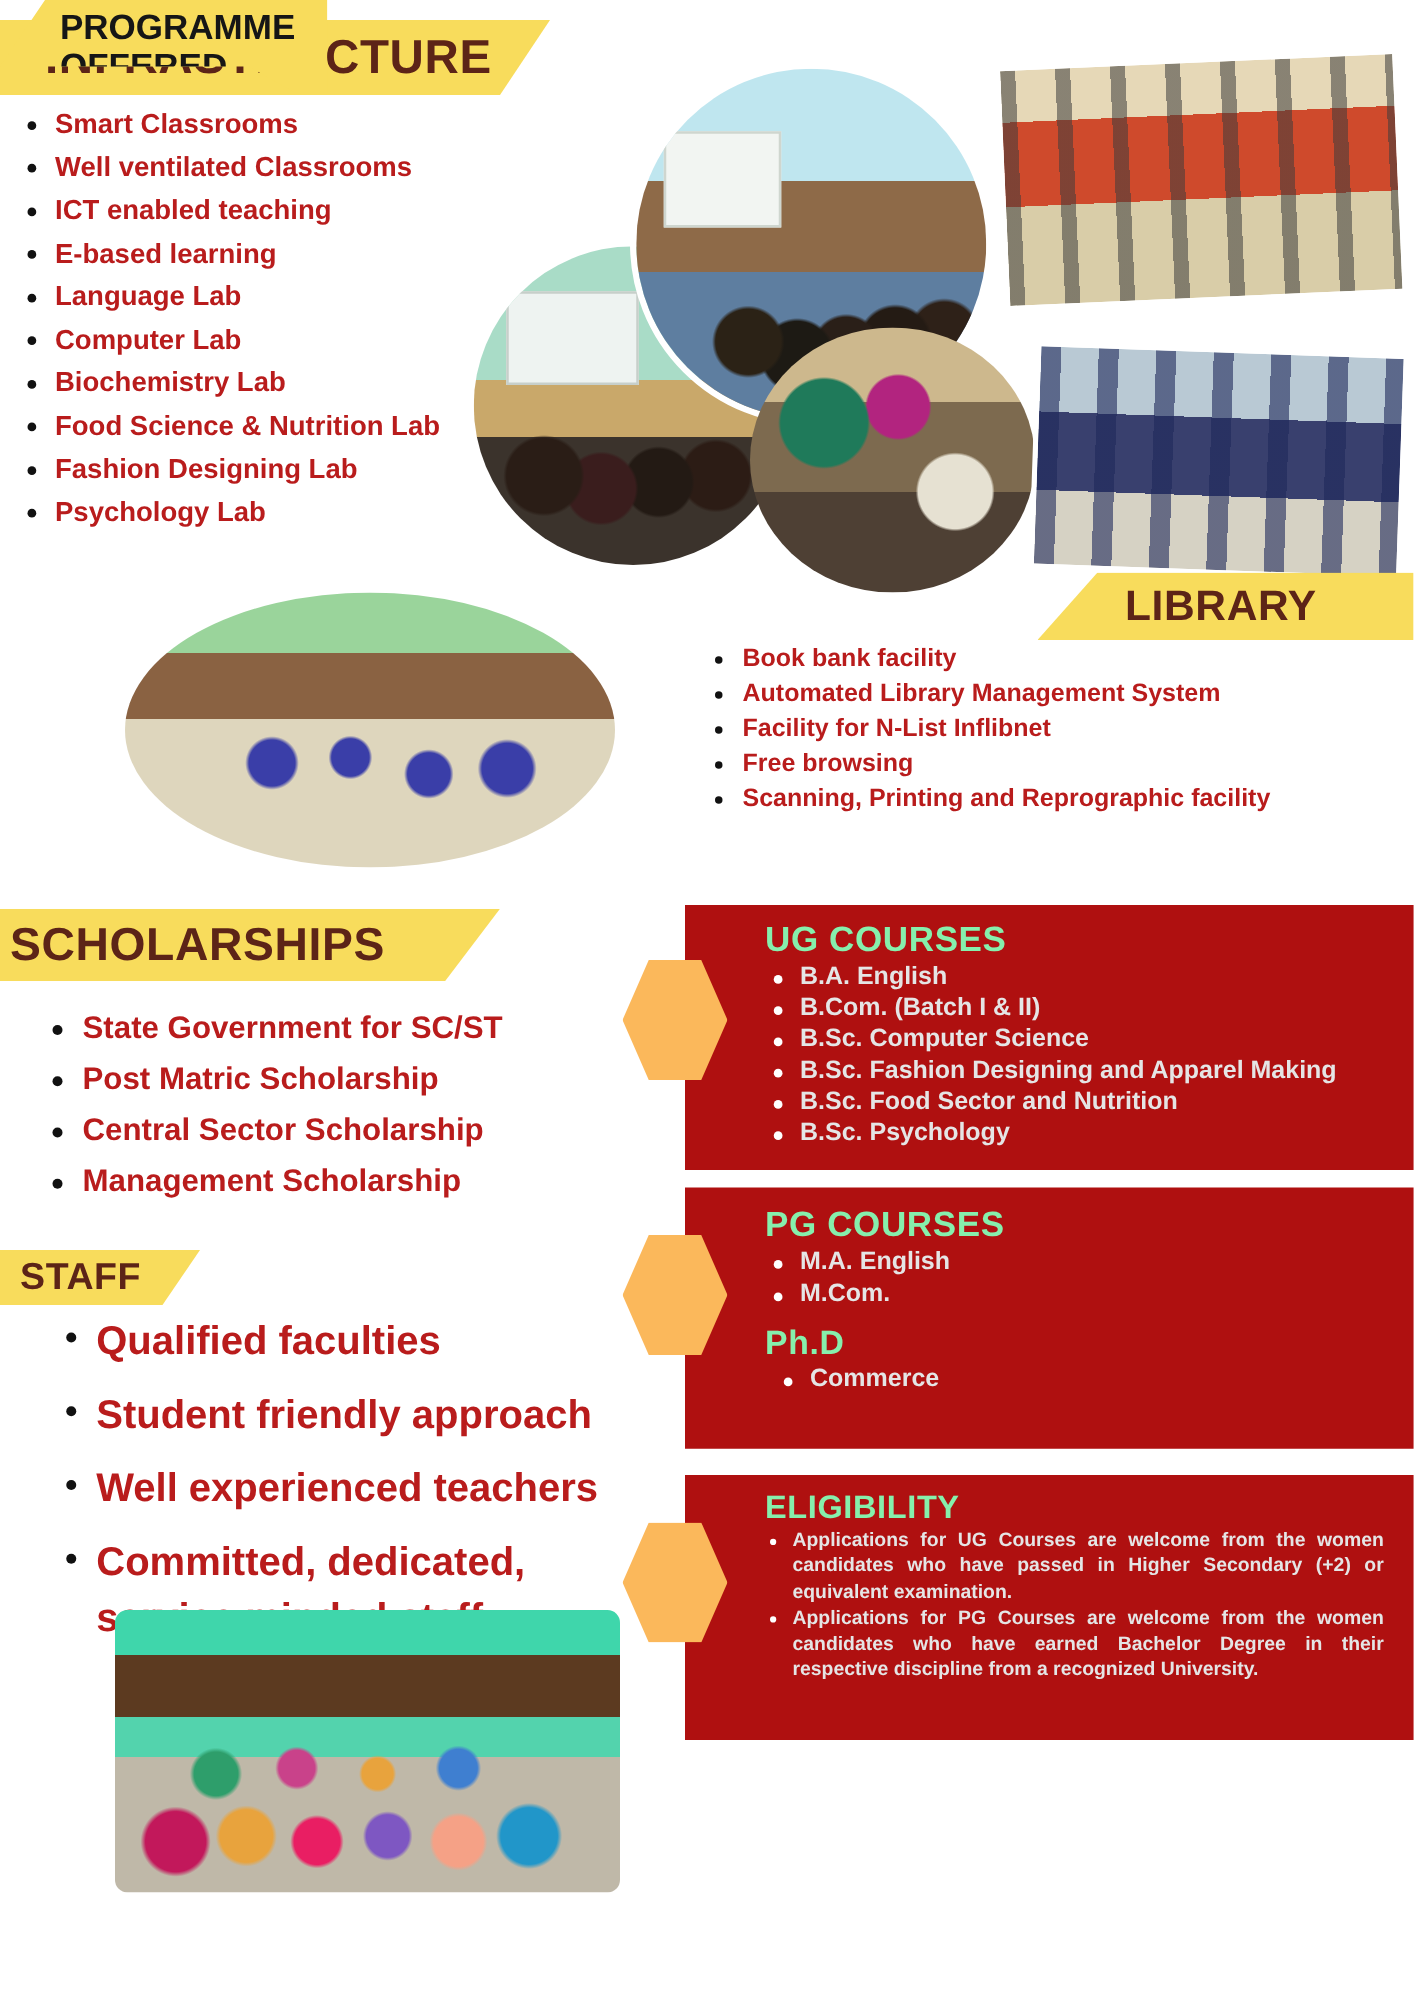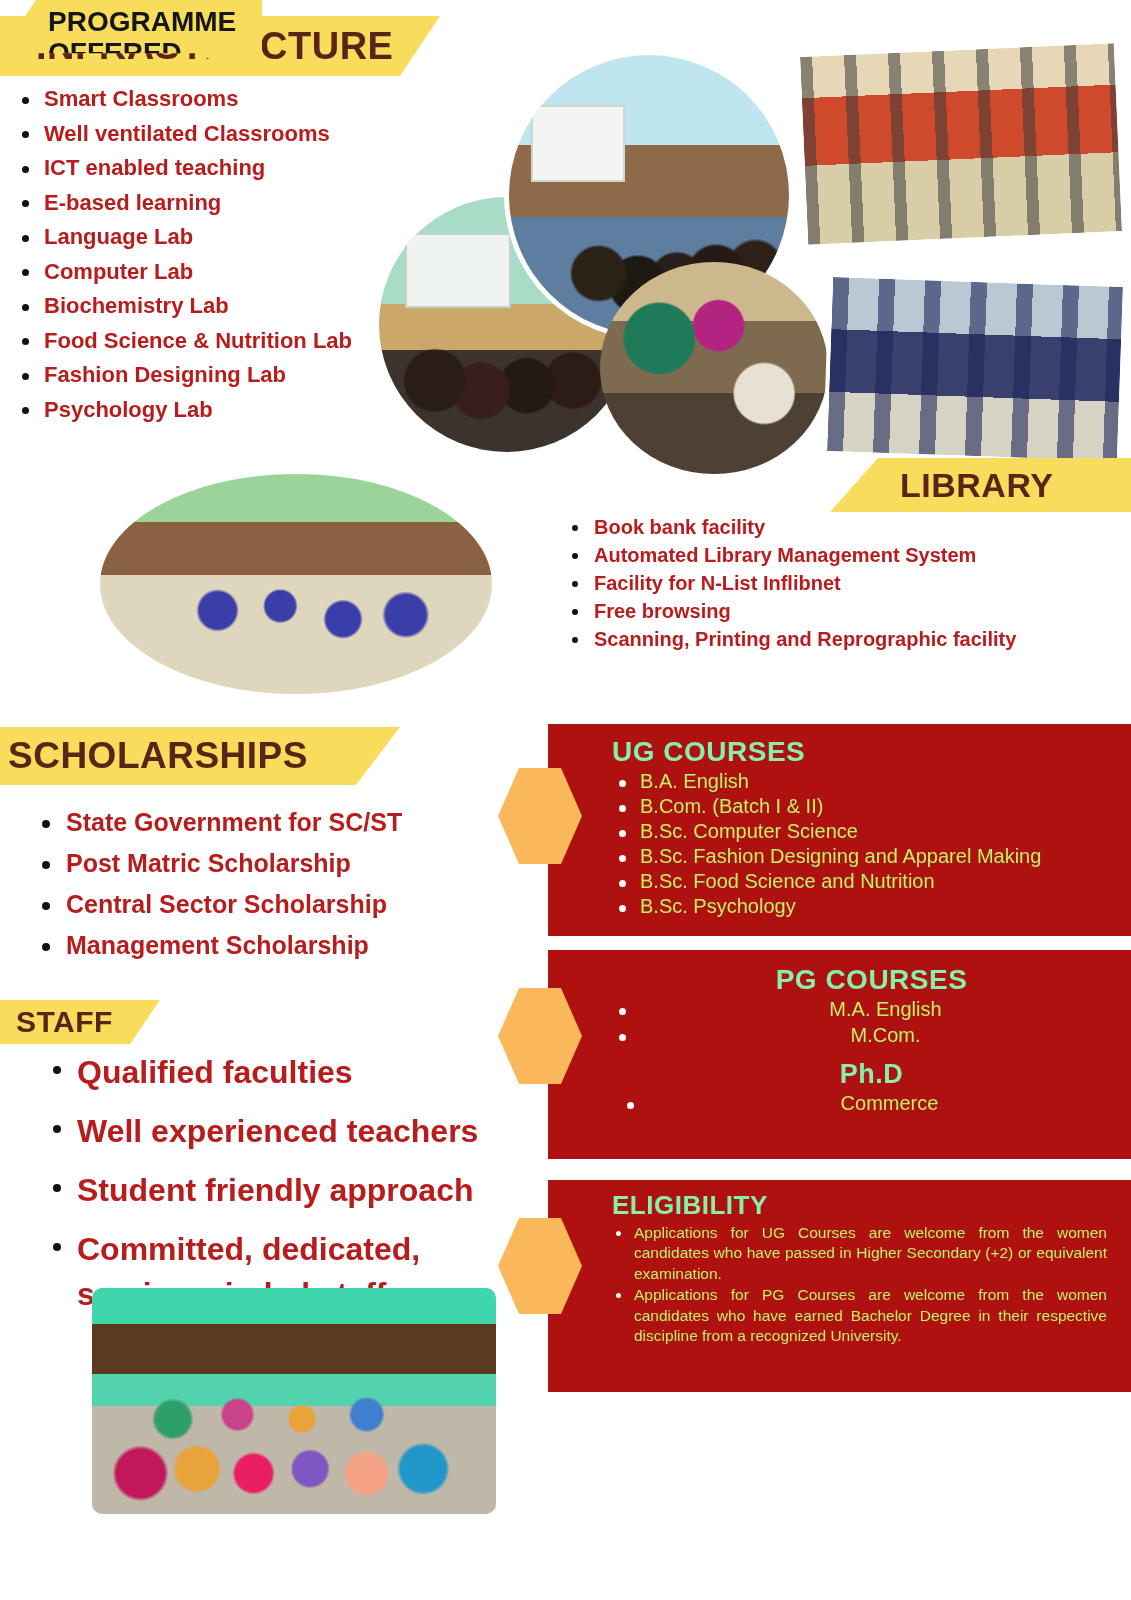--- a/index.html
+++ b/index.html
@@ -104,38 +104,38 @@
   }
   .redbox h3 {
     color: #86efac;
     font-weight: 700;
     letter-spacing: 0.5px;
   }
   .redbox ul { list-style: none; }
   .redbox li {
     position: relative;
     padding-left: 30px;
-    font-weight: 400;
-    color: #bef264;
+    font-weight: 700;
+    color: #e5e5e5;
   }
   .redbox li::before {
     content: "";
     position: absolute;
     left: 9px; top: 0.48em;
     width: 7px; height: 7px;
     border-radius: 50%;
     background: #ffffff;
   }
 
   #box-ug { left: 548px; top: 724px; width: 583px; height: 212px; }
   #box-ug h3 { font-size: 28px; margin: 12px 0 2px 64px; }
   #box-ug ul { margin: 0 0 0 62px; font-size: 20px; }
   #box-ug li { margin-bottom: 2px; }
 
-  #box-pg { left: 548px; top: 950px; width: 583px; height: 209px; text-align: center; }
+  #box-pg { left: 548px; top: 950px; width: 583px; height: 209px; }
   #box-pg h3.pg { font-size: 28px; margin: 14px 0 2px 64px; }
   #box-pg h3.phd { font-size: 27px; margin: 12px 0 2px 64px; }
   #box-pg ul { margin: 0 0 0 62px; font-size: 20px; }
   #box-pg ul.phd-list { margin-left: 70px; }
   #box-pg li { margin-bottom: 3px; }
 
   #box-elig { left: 548px; top: 1180px; width: 583px; height: 212px; }
   #box-elig h3 { font-size: 26px; margin: 10px 0 2px 64px; }
   #box-elig ul { margin: 0 24px 0 62px; font-size: 15.5px; }
   #box-elig li {
@@ -329,37 +329,37 @@
     <li>State Government for SC/ST</li>
     <li>Post Matric Scholarship</li>
     <li>Central Sector Scholarship</li>
     <li>Management Scholarship</li>
   </ul>
 
   <div class="ribbon" id="banner-staff">STAFF</div>
 
   <ul class="blist" id="list-staff">
     <li>Qualified faculties</li>
+    <li>Student friendly approach</li>
     <li>Well experienced teachers</li>
-    <li>Student friendly approach</li>
     <li>Committed, dedicated, service minded staff</li>
   </ul>
 
   <div class="photo" id="photo-staff-group">
     <div class="ph-inner"></div>
   </div>
 
   <div class="redbox" id="box-ug">
     <h3>UG COURSES</h3>
     <ul>
       <li>B.A. English</li>
       <li>B.Com. (Batch I &amp; II)</li>
       <li>B.Sc. Computer Science</li>
       <li>B.Sc. Fashion Designing and Apparel Making</li>
-      <li>B.Sc. Food Science and Nutrition</li>
+      <li>B.Sc. Food Sector and Nutrition</li>
       <li>B.Sc. Psychology</li>
     </ul>
   </div>
 
   <div class="hexagon" id="hex-ug"></div>
 
   <div id="banner-programme" class="ribbon-left-slant">
     <span>PROGRAMME</span>
     <span class="pl2">OFFERED</span>
   </div>

